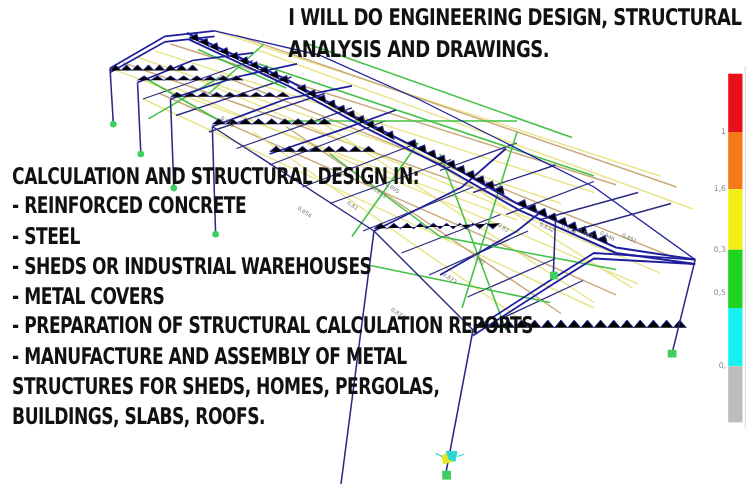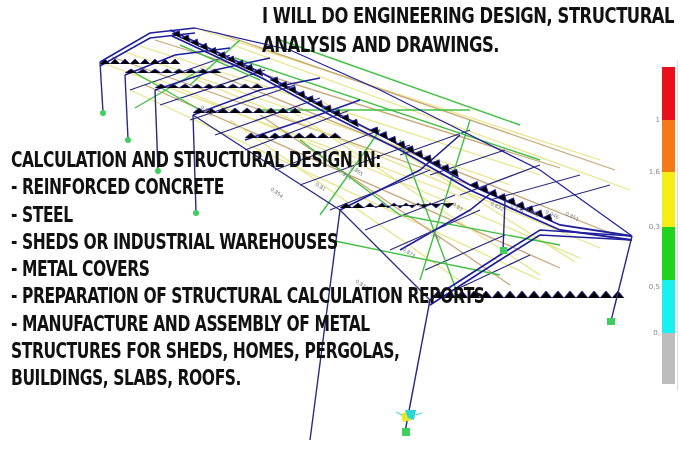--- a/index.html
+++ b/index.html
@@ -197,15 +197,15 @@
       <div class="legend-seg" style="background: rgb(232, 16, 26); height: 53px;"></div>
       <div class="legend-seg" style="background: rgb(244, 122, 24); height: 52px;"></div>
       <div class="legend-seg" style="background: rgb(245, 238, 22); height: 55px;"></div>
       <div class="legend-seg" style="background: rgb(31, 211, 31); height: 53px;"></div>
       <div class="legend-seg" style="background: rgb(25, 240, 240); height: 53px;"></div>
       <div class="legend-seg" style="background: rgb(189, 189, 189); height: 51px;"></div>
     </div>
   <span class="legend-label" style="top:53px">1</span>
   <span class="legend-label" style="top:105px">1,6</span>
   <span class="legend-label" style="top:160px">0,3</span>
-  <span class="legend-label" style="top:220px">0,5</span>
+  <span class="legend-label" style="top:199px">0,5</span>
   <span class="legend-label" style="top:266px">0,</span>
 </div>
 
 </body></html>

